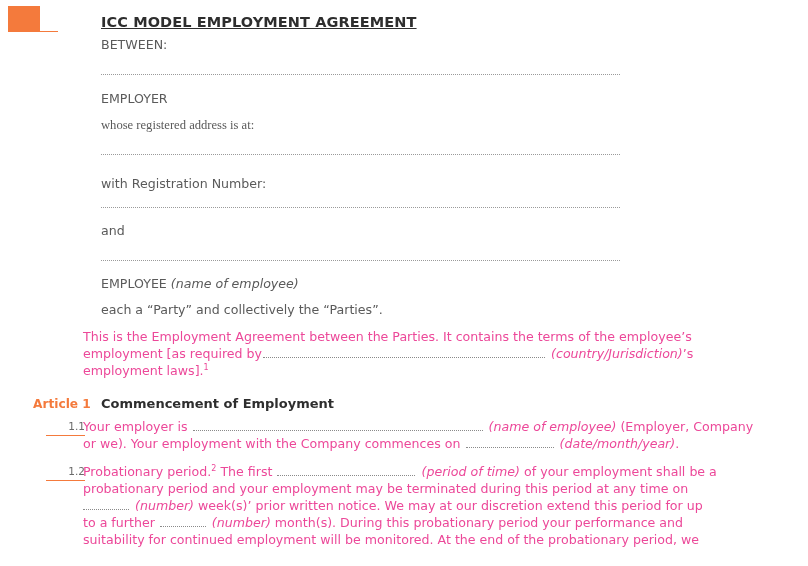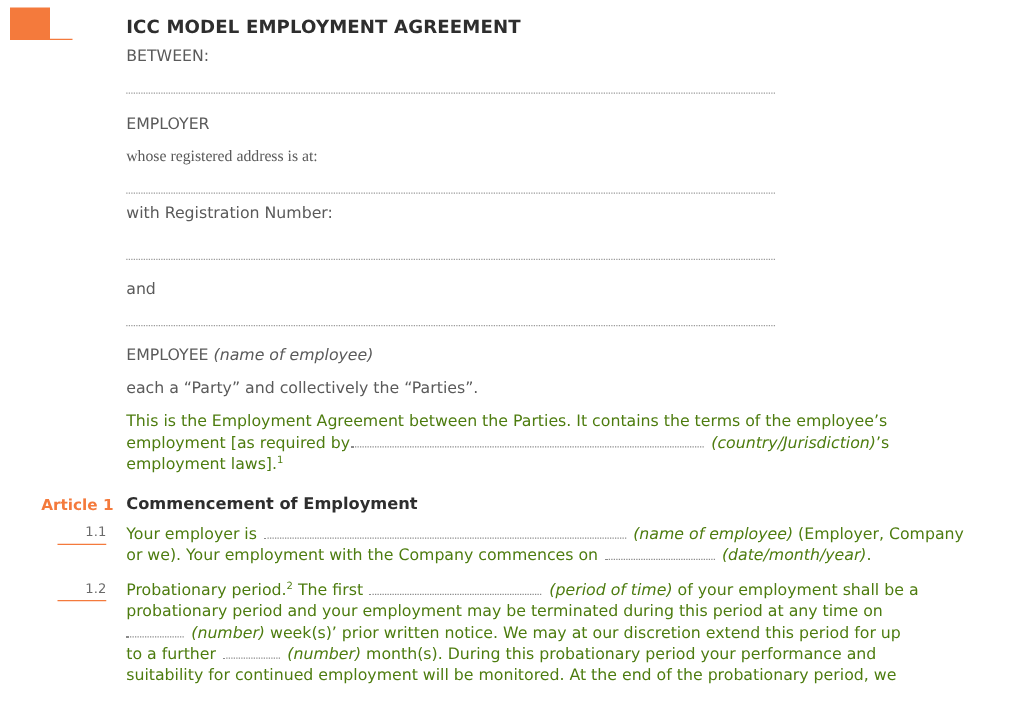--- a/index.html
+++ b/index.html
@@ -5,24 +5,24 @@
   html, body { margin: 0; padding: 0; background: #ffffff; }
   body {
     width: 808px; height: 566px; position: relative; overflow: hidden;
     font-family: "DejaVu Sans", sans-serif;
     color: #5a5a5a;
     font-size: 12.6px;
   }
   .abs { position: absolute; white-space: nowrap; }
   .brand-block { position: absolute; left: 8px; top: 6px; width: 32px; height: 26px; background: #f47a3c; }
   .brand-line { position: absolute; left: 40px; top: 31px; width: 18px; height: 1px; background: #f47a3c; }
-  .title { left: 101px; top: 14px; font-size: 14.5px; font-weight: bold; color: #2e2e2e; letter-spacing: 0.1px; }
+  .title { left: 101px; top: 14px; font-size: 14.5px; font-weight: bold; color: #2e2e2e; letter-spacing: 0.1px; text-decoration: underline; }
   .label { left: 101px; font-size: 12.6px; color: #5a5a5a; }
   .dots { position: absolute; left: 101px; width: 519px; height: 0; border-top: 1px dotted #9a9a9a; }
-  .para { position: absolute; left: 101px; width: 680px; line-height: 17px; color: #4d7c0f; font-size: 12.6px; }
+  .para { position: absolute; left: 83px; width: 680px; line-height: 17px; color: #ec4899; font-size: 12.6px; }
   .para .line { white-space: nowrap; display: block; }
   .fill { display: inline-block; border-bottom: 1px dotted #8a8a8a; height: 9px; vertical-align: baseline; margin: 0 2px 0 1px; }
   em { font-style: italic; }
   sup { font-size: 8px; vertical-align: 5px; line-height: 0; }
   .article-label { left: 33px; top: 397px; color: #f47a3c; font-weight: bold; font-size: 12.2px; }
   .article-title { left: 101px; top: 396px; color: #2e2e2e; font-weight: bold; font-size: 13px; }
   .clause-num { position: absolute; width: 30px; text-align: right; font-size: 10.5px; color: #6a6a6a; }
   .clause-rule { position: absolute; left: 46px; width: 39px; height: 1px; background: #f47a3c; }
 </style>
 </head>
@@ -31,21 +31,21 @@
 <div class="brand-block"></div>
 <div class="brand-line"></div>
 
 <div class="abs title">ICC MODEL EMPLOYMENT AGREEMENT</div>
 <div class="abs label" style="top:37px;">BETWEEN:</div>
 
 <div class="dots" style="top:74px;"></div>
 <div class="abs label" style="top:91px;">EMPLOYER</div>
 <div class="abs label" style="top:118px;font-family:Liberation Serif, serif;">whose registered address is at:</div>
 <div class="dots" style="top:154px;"></div>
-<div class="abs label" style="top:162px;">with Registration Number:</div>
+<div class="abs label" style="top:176px;">with Registration Number:</div>
 <div class="dots" style="top:207px;"></div>
 <div class="abs label" style="top:223px;">and</div>
 <div class="dots" style="top:260px;"></div>
 
 <div class="abs label" style="top:276px;">
   <span>EMPLOYEE</span>
   <em>(name of employee)</em>
 </div>
 <div class="abs label" style="top:302px;">each a “Party” and collectively the “Parties”.</div>
 

